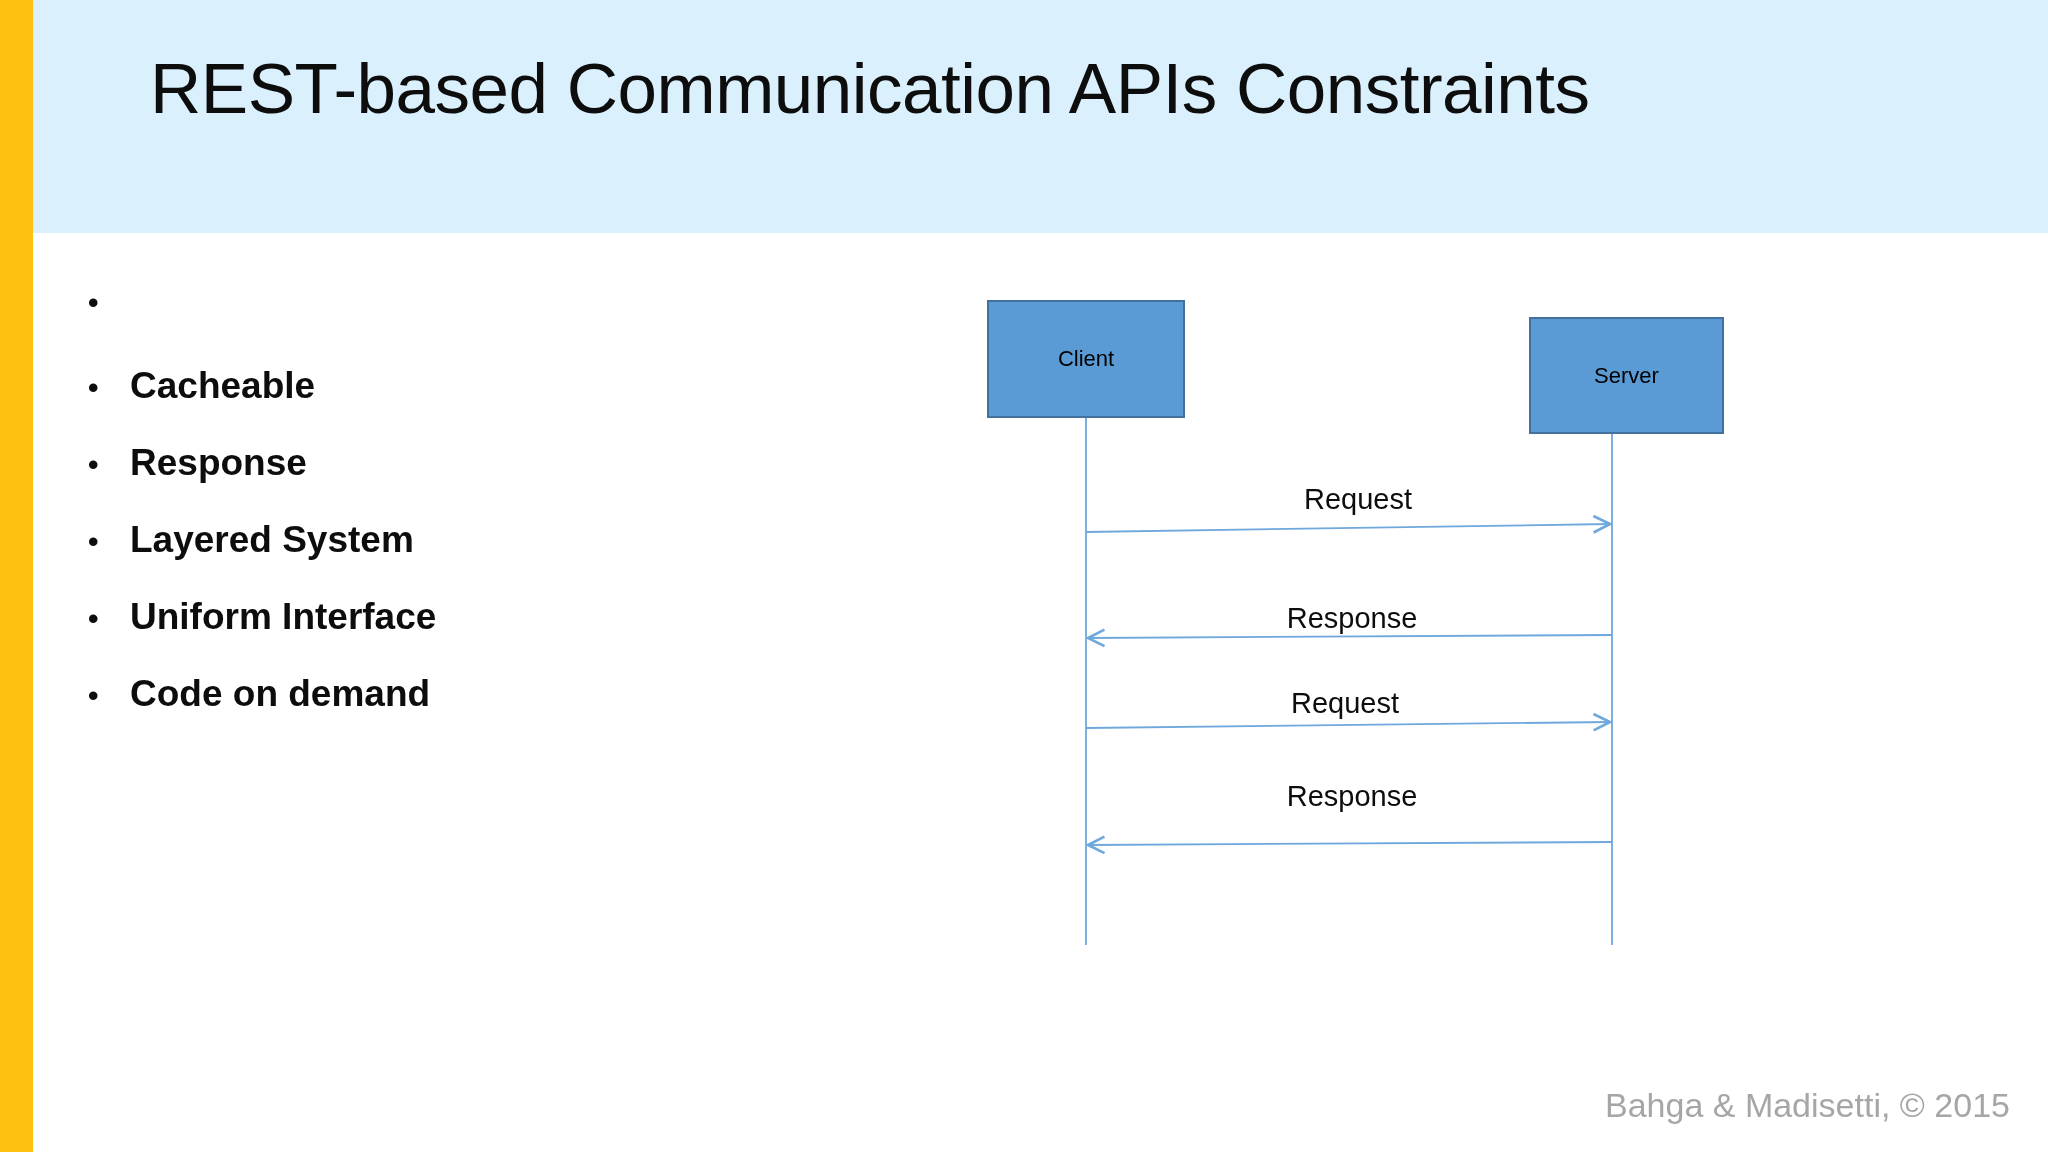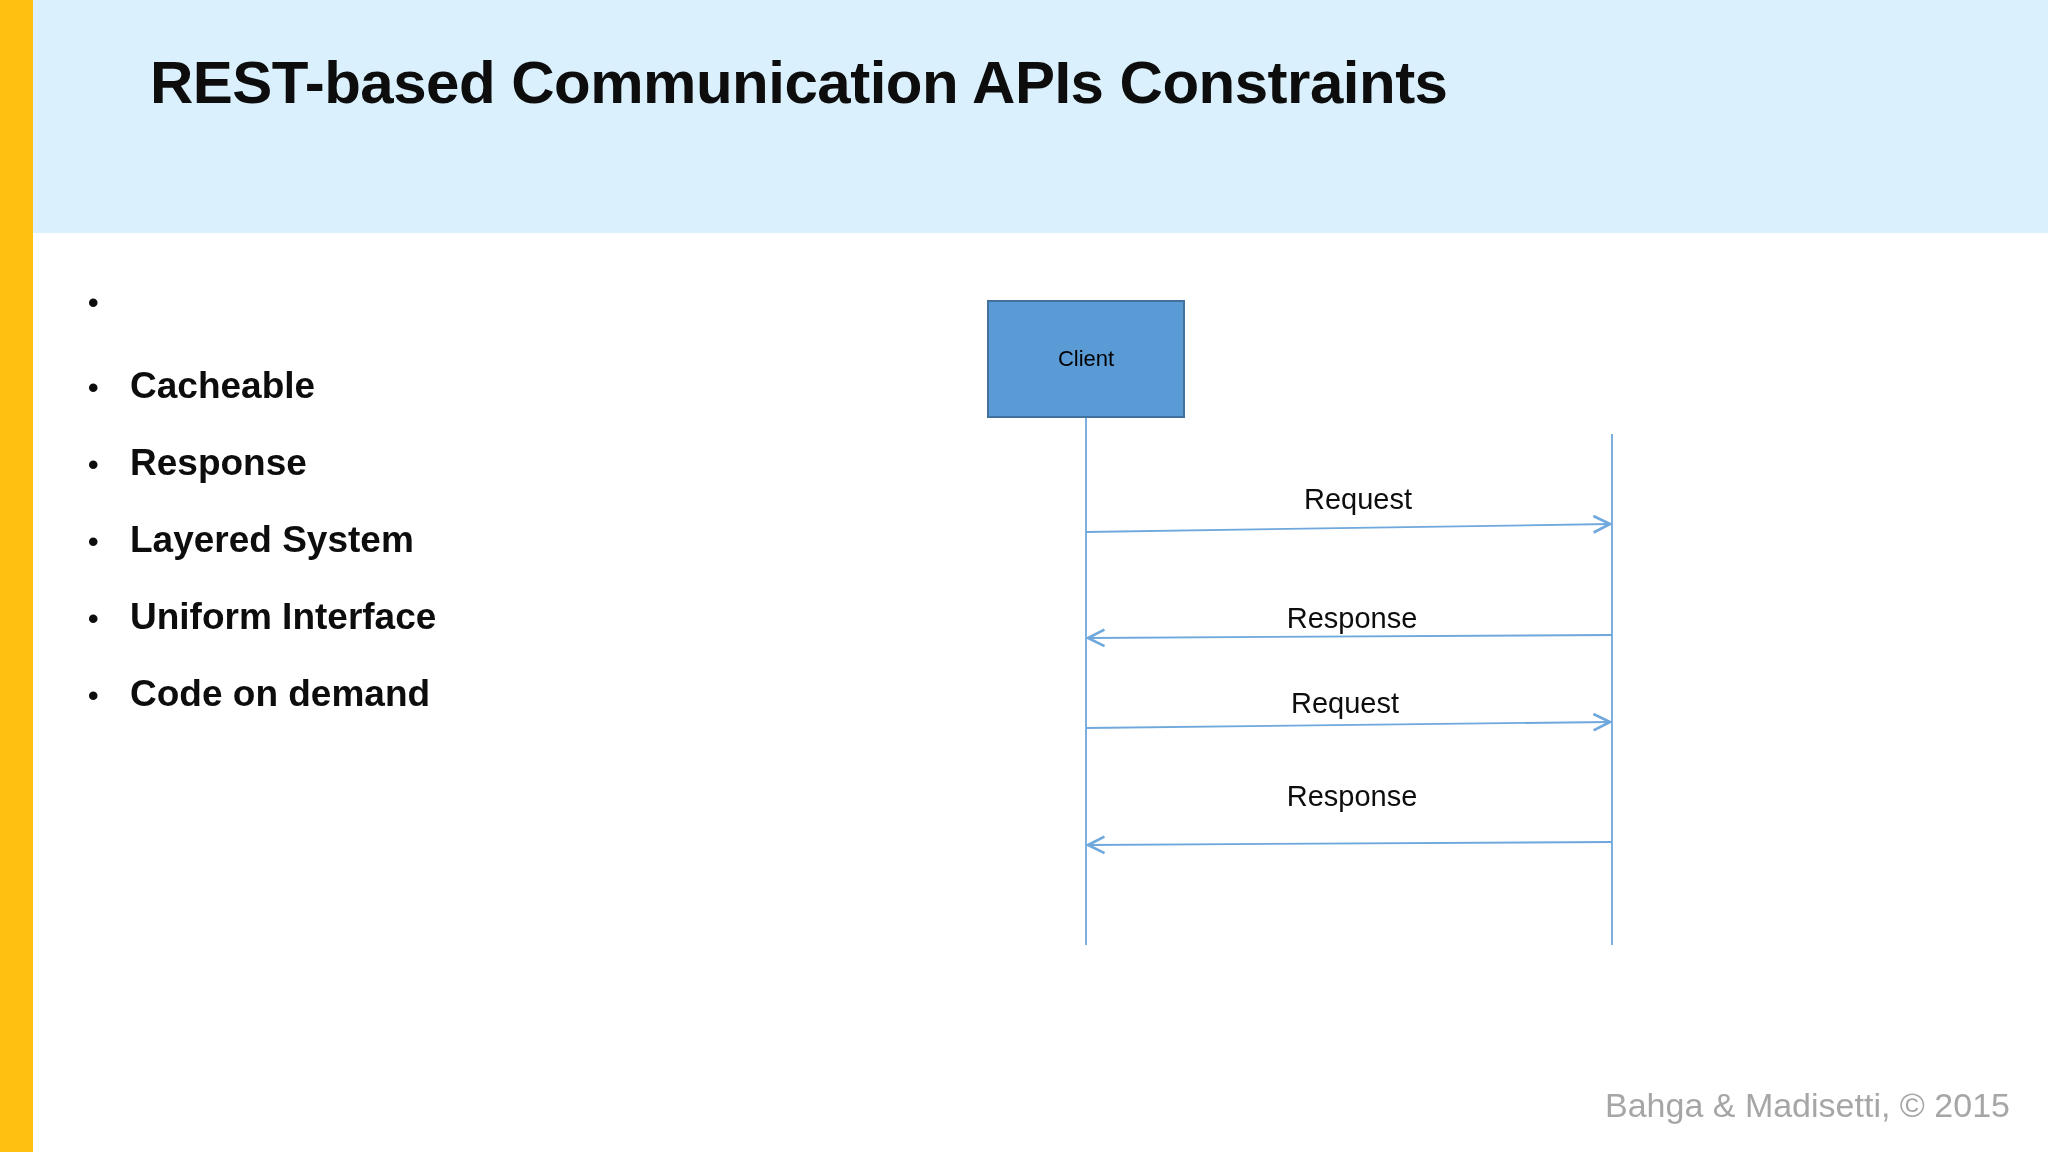--- a/index.html
+++ b/index.html
@@ -39,22 +39,22 @@
     width: 2015px;
     height: 233px;
     background: #DAF0FC;
   }
 
   .slide-title {
     position: absolute;
     left: 150px;
     top: 48px;
     width: 1800px;
-    font-size: 60px;
-    font-weight: 700;
+    font-size: 71px;
+    font-weight: 400;
     color: #0d0d0d;
     letter-spacing: -0.5px;
     line-height: 1.15;
     white-space: nowrap;
   }
 
   
   .bullet-list {
     position: absolute;
     left: 88px;
@@ -205,20 +205,23 @@
       <line x1="146" y1="330" x2="670" y2="330" stroke="none"></line>
       <line x1="146" y1="448" x2="670" y2="442" stroke="#6FA8DC" stroke-width="1.8" marker-end="url(#arrow-right)"></line>
 
       <line x1="148" y1="565" x2="672" y2="562" stroke="#6FA8DC" stroke-width="1.8" marker-start="url(#arrow-left)"></line>
     </svg>
 
     <div class="node-box node-client">
       <span>Client</span>
     </div>
 
+    <div class="node-box node-server">
+      <span>Server</span>
+    </div>
 
     <div class="msg-label" style="left:418px; top:203px;">Request</div>
     <div class="msg-label" style="left:412px; top:322px;">Response</div>
     <div class="msg-label" style="left:405px; top:407px;">Request</div>
     <div class="msg-label" style="left:412px; top:500px;">Response</div>
 
   </div>
 
   <div class="footer-right">Bahga &amp; Madisetti, © 2015</div>
 

